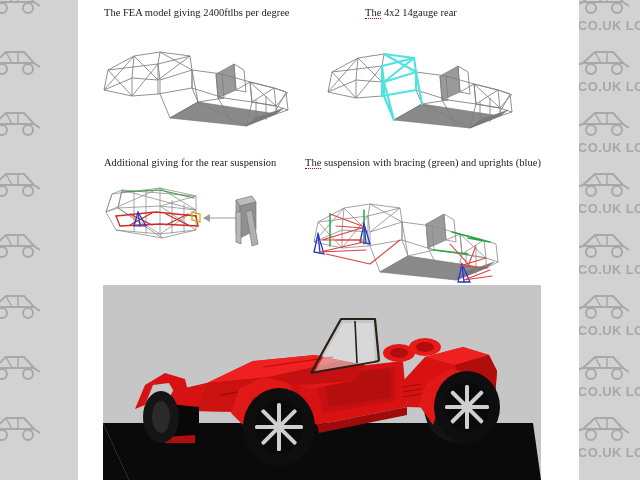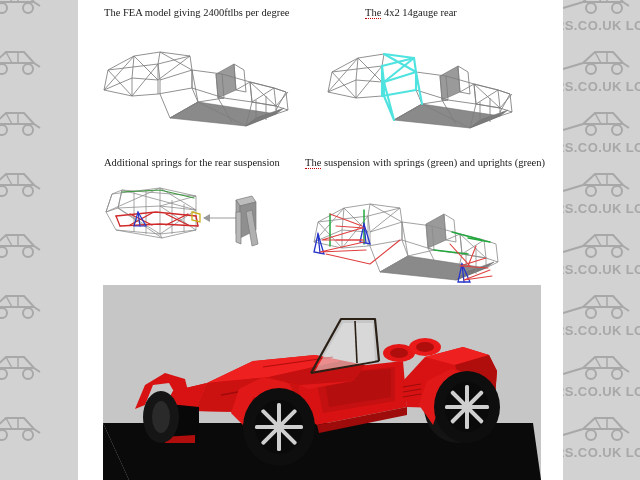--- a/index.html
+++ b/index.html
@@ -29,20 +29,21 @@
     font-size:13px;font-weight:bold;letter-spacing:.4px;
     color:#a8a8a8;white-space:nowrap;
   }
   .wm-logo{position:absolute;left:6px;top:2px;}
   .wm-logo2{position:absolute;left:122px;top:2px;}
 
   
   .page{
     position:absolute;left:78px;top:0;width:485px;height:480px;
     background:#ffffff;
+    padding-left:16px;
   }
 
   
   .cap{
     position:absolute;
     font-family:"Liberation Serif", serif;
     font-size:10.5px;color:#1a1a1a;white-space:nowrap;
   }
   .sp{ 
     border-bottom:1px dotted #c00000;
@@ -254,23 +255,23 @@
     <div class="wm-text">RS.CO.UK  LOCOST</div>
   </div>
 </div>
 
 <div class="page">
 
   <div class="cap cap-r1c1">The FEA model giving 2400ftlbs per degree</div>
 
   <div class="cap cap-r1c2"><span class="sp">The</span><span> 4x2 14gauge rear</span></div>
 
-  <div class="cap cap-r2c1">Additional springs for the rear suspension</div>
-
-  <div class="cap cap-r2c2"><span class="sp">The</span><span> suspension with springs (green) and uprights (green)</span></div>
+  <div class="cap cap-r2c1">Additional giving for the rear suspension</div>
+
+  <div class="cap cap-r2c2"><span class="sp">The</span><span> suspension with bracing (green) and uprights (blue)</span></div>
 
   <div class="fig fig1">
     <svg width="200" height="110" viewBox="0 0 200 110">
 
       <polygon points="72,88 148,96 178,84 100,72" fill="#8a8a8a" stroke="#6e6e6e" stroke-width="0.6"></polygon>
 
       <polygon points="148,96 178,84 186,78 158,88" fill="#7a7a7a" stroke="#6e6e6e" stroke-width="0.5"></polygon>
 
       <polygon points="118,44 136,34 138,60 120,68" fill="#9a9a9a" stroke="#6e6e6e" stroke-width="0.6"></polygon>
       <g fill="none" stroke="#7d7d7d" stroke-width="0.85" stroke-linejoin="round">

